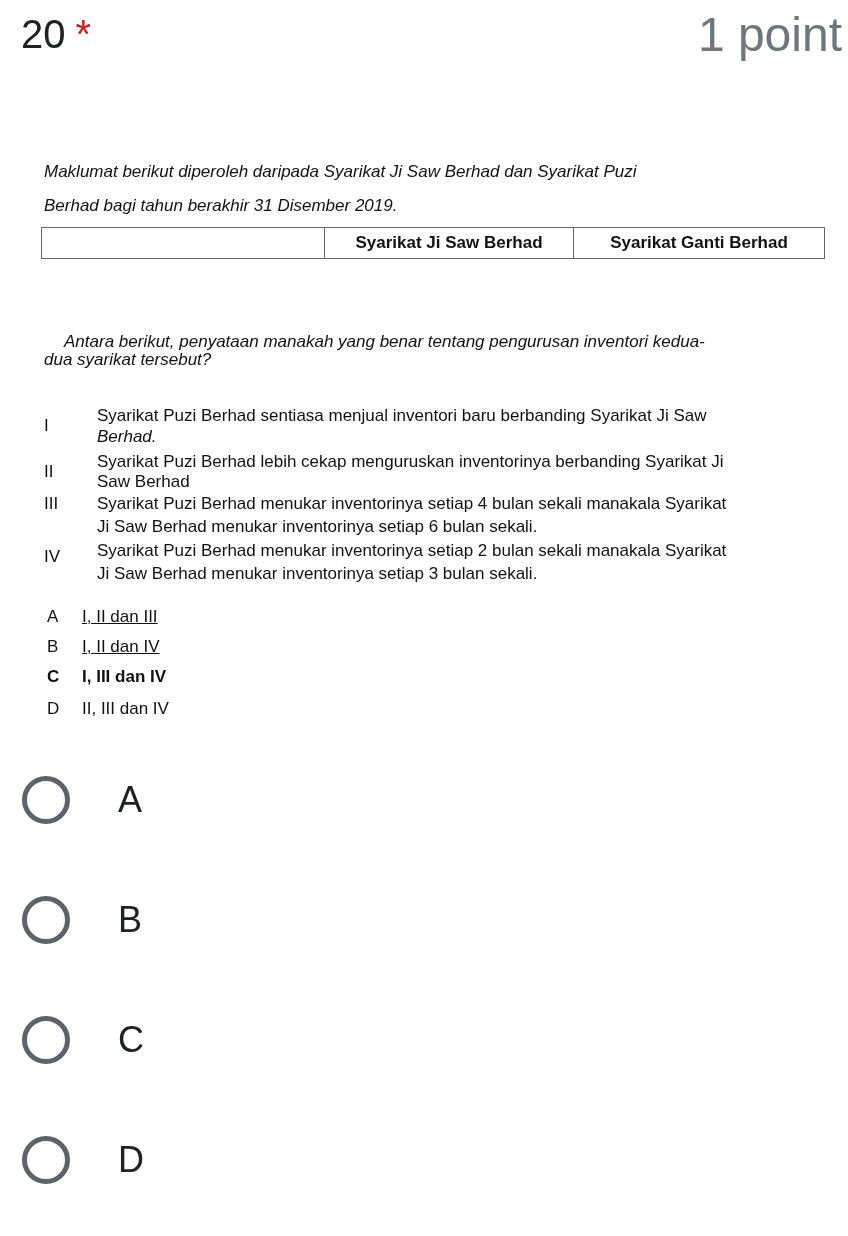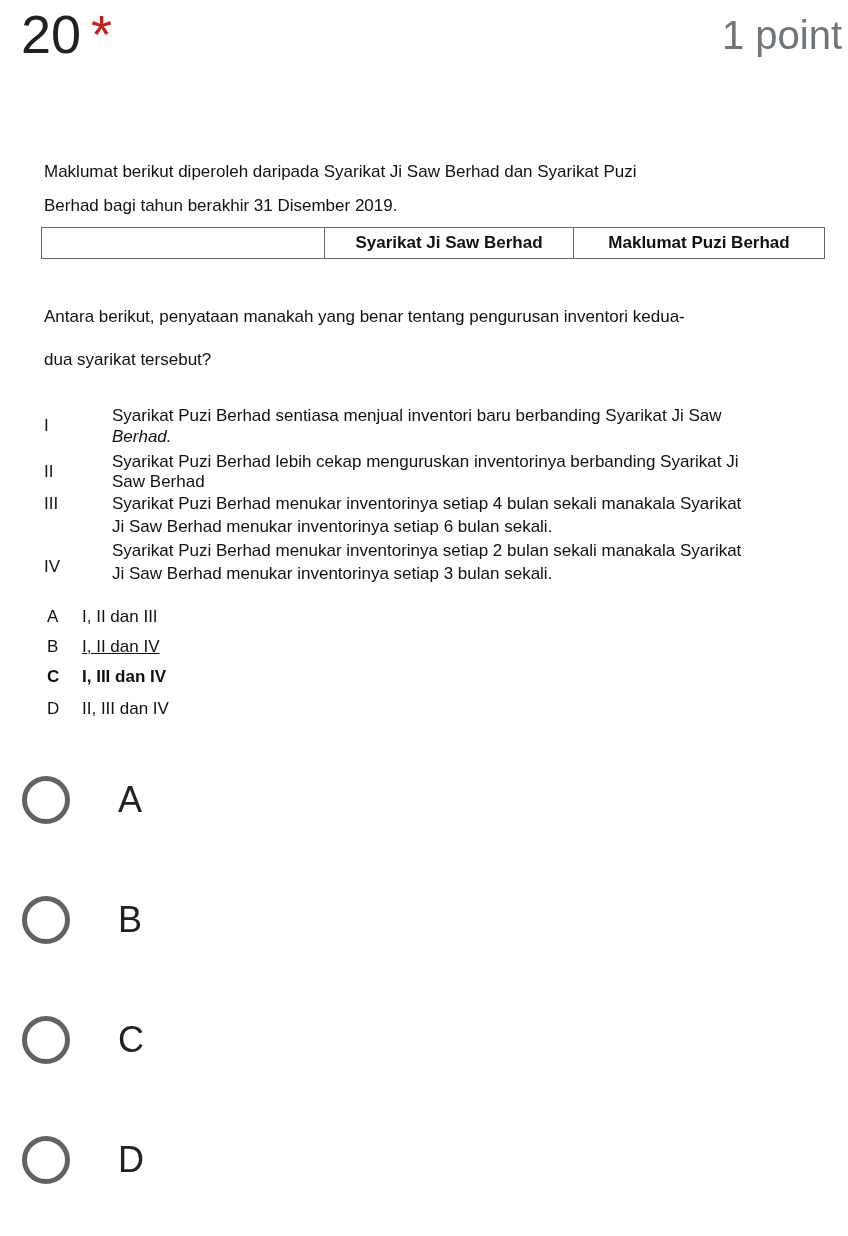--- a/index.html
+++ b/index.html
@@ -1,38 +1,38 @@
 <!DOCTYPE html>
 <html><head>
   <meta charset="utf-8">
   <style>
     html, body { margin: 0; padding: 0; }
     body {
       width: 848px; height: 1236px; background: #ffffff; position: relative; overflow: hidden;
       font-family: "Liberation Sans", sans-serif; color: #202124;
     }
-    .q-number { position: absolute; left: 21px; top: 10px; font-size: 54px; color: #202124; line-height: 48px; }
+    .q-number { position: absolute; left: 21px; top: 10px; font-size: 40px; color: #202124; line-height: 48px; }
     .q-star { color: #c5221f; margin-left: 10px; }
-    .q-points { position: absolute; right: 6px; top: 12px; font-size: 40px; color: #70757a; line-height: 46px; }
+    .q-points { position: absolute; right: 6px; top: 12px; font-size: 48px; color: #70757a; line-height: 46px; }
 
     .img-block { position: absolute; left: 0; top: 0; width: 848px; }
-    .para { position: absolute; left: 44px; font-size: 17px; color: #111; line-height: 20px; white-space: nowrap; }
+    .para { position: absolute; left: 44px; font-size: 17px; color: #111; line-height: 20px; white-space: nowrap; font-style: italic; }
 
     table.info {
       position: absolute; left: 41px; top: 227px; width: 784px; border-collapse: collapse;
       font-size: 17px; color: #111;
     }
     table.info td, table.info th { border: 1px solid #666; height: 30px; padding: 0 8px; text-align: center; }
     table.info th { font-weight: bold; }
     table.info .c1 { width: 266px; }
     table.info .c2 { width: 232px; }
 
     .stmt { position: absolute; left: 44px; font-size: 17px; color: #111; line-height: 19px; }
     .stmt .num { position: absolute; left: 0; width: 50px; }
-    .stmt .txt { position: absolute; left: 68px; white-space: nowrap; }
+    .stmt .txt { position: absolute; left: 53px; white-space: nowrap; }
 
     .opt { position: absolute; left: 47px; font-size: 17px; color: #111; line-height: 20px; white-space: nowrap; }
     .opt .lt { display: inline-block; width: 35px; }
 
     .radio-row { position: absolute; left: 22px; height: 60px; display: flex; align-items: center; cursor: pointer; }
     .radio-circle {
       width: 48px; height: 48px; border: 5px solid #5f6368; border-radius: 50%; box-sizing: border-box; flex: none;
     }
     .radio-label { margin-left: 48px; font-size: 36px; color: #202124; }
   </style>
@@ -48,50 +48,50 @@
 
 <div class="img-block">
   <div class="para" style="top:162px;">Maklumat berikut diperoleh daripada Syarikat Ji Saw Berhad dan Syarikat  Puzi</div>
   <div class="para" style="top:196px;">Berhad bagi tahun  berakhir 31 Disember 2019.</div>
 
   <table class="info">
     <tbody>
         <tr>
       <th class="c1"></th>
       <th class="c2">Syarikat Ji Saw Berhad</th>
-      <th>Maklumat Puzi Berhad</th>
+      <th>Syarikat Ganti Berhad</th>
     </tr>
   </tbody>
     </table>
 
-  <div class="para" style="top:307px;">Antara berikut, penyataan manakah yang benar tentang pengurusan inventori kedua-</div>
+  <div class="para" style="top:332px;margin-left:20px;">Antara berikut, penyataan manakah yang benar tentang pengurusan inventori kedua-</div>
   <div class="para" style="top:350px;">dua syarikat tersebut?</div>
 
   <div class="stmt" style="top:406px;">
     <span class="num" style="top:10px;">I</span>
     <span class="txt" style="top:0;">Syarikat Puzi Berhad sentiasa menjual inventori baru berbanding Syarikat Ji Saw</span>
     <span class="txt" style="top:21px;font-style:italic;">Berhad.</span>
   </div>
   <div class="stmt" style="top:452px;">
     <span class="num" style="top:10px;">II</span>
     <span class="txt" style="top:0;">Syarikat Puzi Berhad lebih cekap menguruskan inventorinya berbanding Syarikat Ji</span>
     <span class="txt" style="top:20px;">Saw Berhad</span>
   </div>
   <div class="stmt" style="top:494px;">
     <span class="num" style="top:0;">III</span>
     <span class="txt" style="top:0;">Syarikat Puzi Berhad menukar inventorinya setiap 4 bulan sekali manakala Syarikat</span>
     <span class="txt" style="top:23px;">Ji Saw Berhad menukar inventorinya setiap 6 bulan sekali.</span>
   </div>
   <div class="stmt" style="top:541px;">
-    <span class="num" style="top:16px;">IV</span>
+    <span class="num" style="top:6px;">IV</span>
     <span class="txt" style="top:0;">Syarikat Puzi Berhad menukar inventorinya setiap 2 bulan sekali manakala Syarikat</span>
     <span class="txt" style="top:23px;">Ji Saw Berhad menukar inventorinya setiap 3 bulan sekali.</span>
   </div>
 
-  <div class="opt" style="top:607px;">
+  <div class="opt" style="top:607px;text-decoration:underline;">
     <span class="lt">A</span><span>I, II dan III</span>
   </div>
   <div class="opt" style="top:637px;text-decoration:underline;">
     <span class="lt">B</span><span>I, II dan IV</span>
   </div>
   <div class="opt" style="top:667px;font-weight:bold;">
     <span class="lt">C</span><span>I, III dan IV</span>
   </div>
   <div class="opt" style="top:699px;">
     <span class="lt">D</span><span>II, III dan IV</span>

